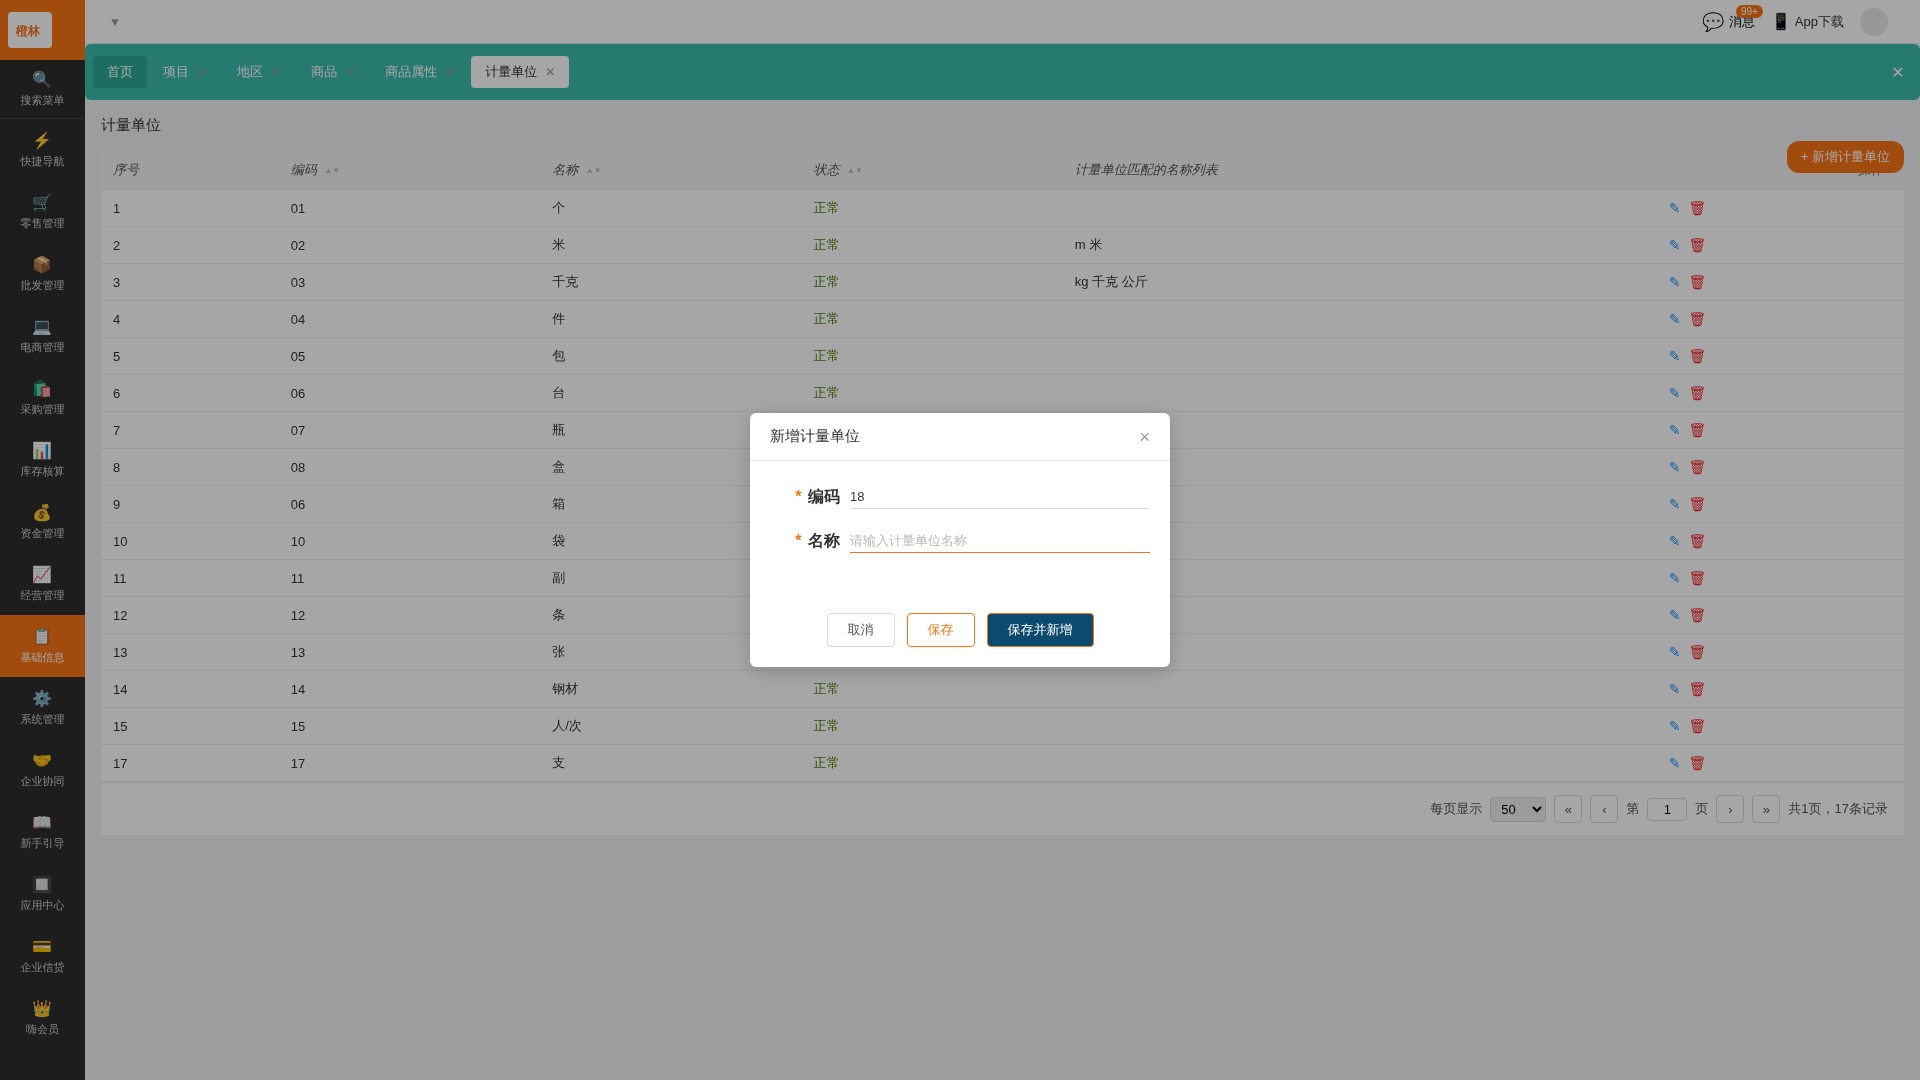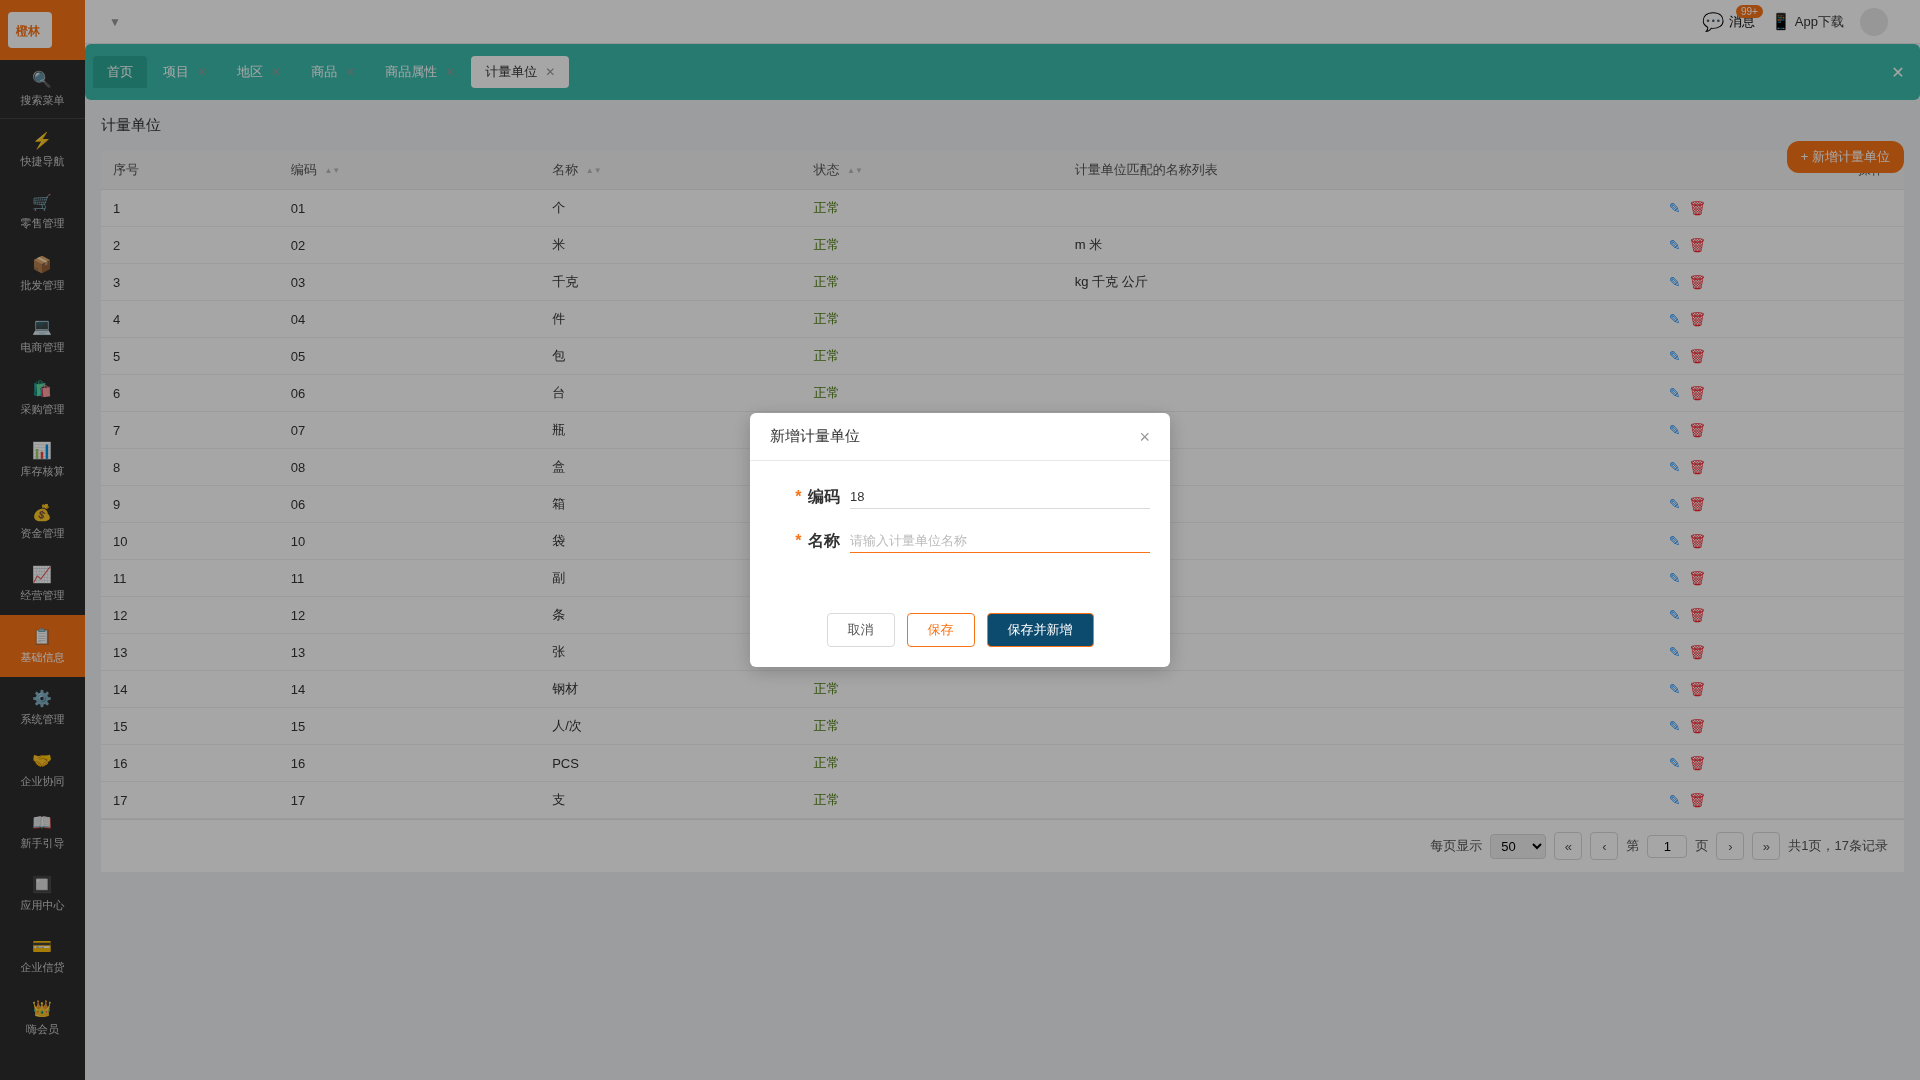--- a/index.html
+++ b/index.html
@@ -42,21 +42,21 @@
     .content { flex: 1; background: #f0f2f5; padding: 16px; overflow: auto; position: relative; }
     .page-title { font-size: 15px; color: #333; font-weight: 500; margin-bottom: 16px; }
 
     
     .add-btn { position: absolute; top: 16px; right: 16px; background: #f97316; color: #fff; border: none; border-radius: 12px; padding: 7px 14px; font-size: 13px; cursor: pointer; display: flex; align-items: center; gap: 4px; margin-top: 25px; }
 
     
     .table-container { background: #fff; border-radius: 4px; overflow: hidden; }
     table { width: 100%; border-collapse: collapse; }
     thead tr { background: #f5f5f5; }
-    thead th { padding: 10px 12px; text-align: left; font-size: 13px; color: #555; font-weight: 500; border-bottom: 1px solid #e8e8e8; white-space: nowrap; }
+    thead th { padding: 10px 12px; text-align: left; font-size: 13px; color: #555; font-weight: 500; border-bottom: 1px solid #e8e8e8; white-space: nowrap; font-style: italic; }
     thead th .sort-icons { display: inline-flex; flex-direction: column; margin-left: 4px; font-size: 8px; color: #bbb; vertical-align: middle; }
     tbody tr { border-bottom: 1px solid #f0f0f0; }
     tbody td { padding: 9px 12px; font-size: 13px; color: #333; }
     .status-normal { color: #4d7c0f; }
     .action-icons { display: flex; gap: 8px; }
     .action-icon { font-size: 14px; color: #1890ff; cursor: pointer; }
     .action-icon.delete { color: #f5222d; }
 
     
     .pagination { background: #fff; padding: 12px 16px; display: flex; align-items: center; justify-content: flex-end; gap: 8px; font-size: 13px; color: #555; border-top: 1px solid #e8e8e8; }
@@ -448,33 +448,20 @@
     <td><span class="status-normal">正常</span></td>
     <td></td>
     <td style="text-align:right; padding-right:20px;">
       <span class="action-icons">
         <span class="action-icon">✎</span>
         <span class="action-icon delete">🗑</span>
       </span>
     </td>
   </tr>
             <tr>
-    <td>16</td>
-    <td>16</td>
-    <td>PCS</td>
-    <td><span class="status-normal">正常</span></td>
-    <td></td>
-    <td style="text-align:right; padding-right:20px;">
-      <span class="action-icons">
-        <span class="action-icon">✎</span>
-        <span class="action-icon delete">🗑</span>
-      </span>
-    </td>
-  </tr>
-            <tr>
     <td>17</td>
     <td>17</td>
     <td>支</td>
     <td><span class="status-normal">正常</span></td>
     <td></td>
     <td style="text-align:right; padding-right:20px;">
       <span class="action-icons">
         <span class="action-icon">✎</span>
         <span class="action-icon delete">🗑</span>
       </span>

